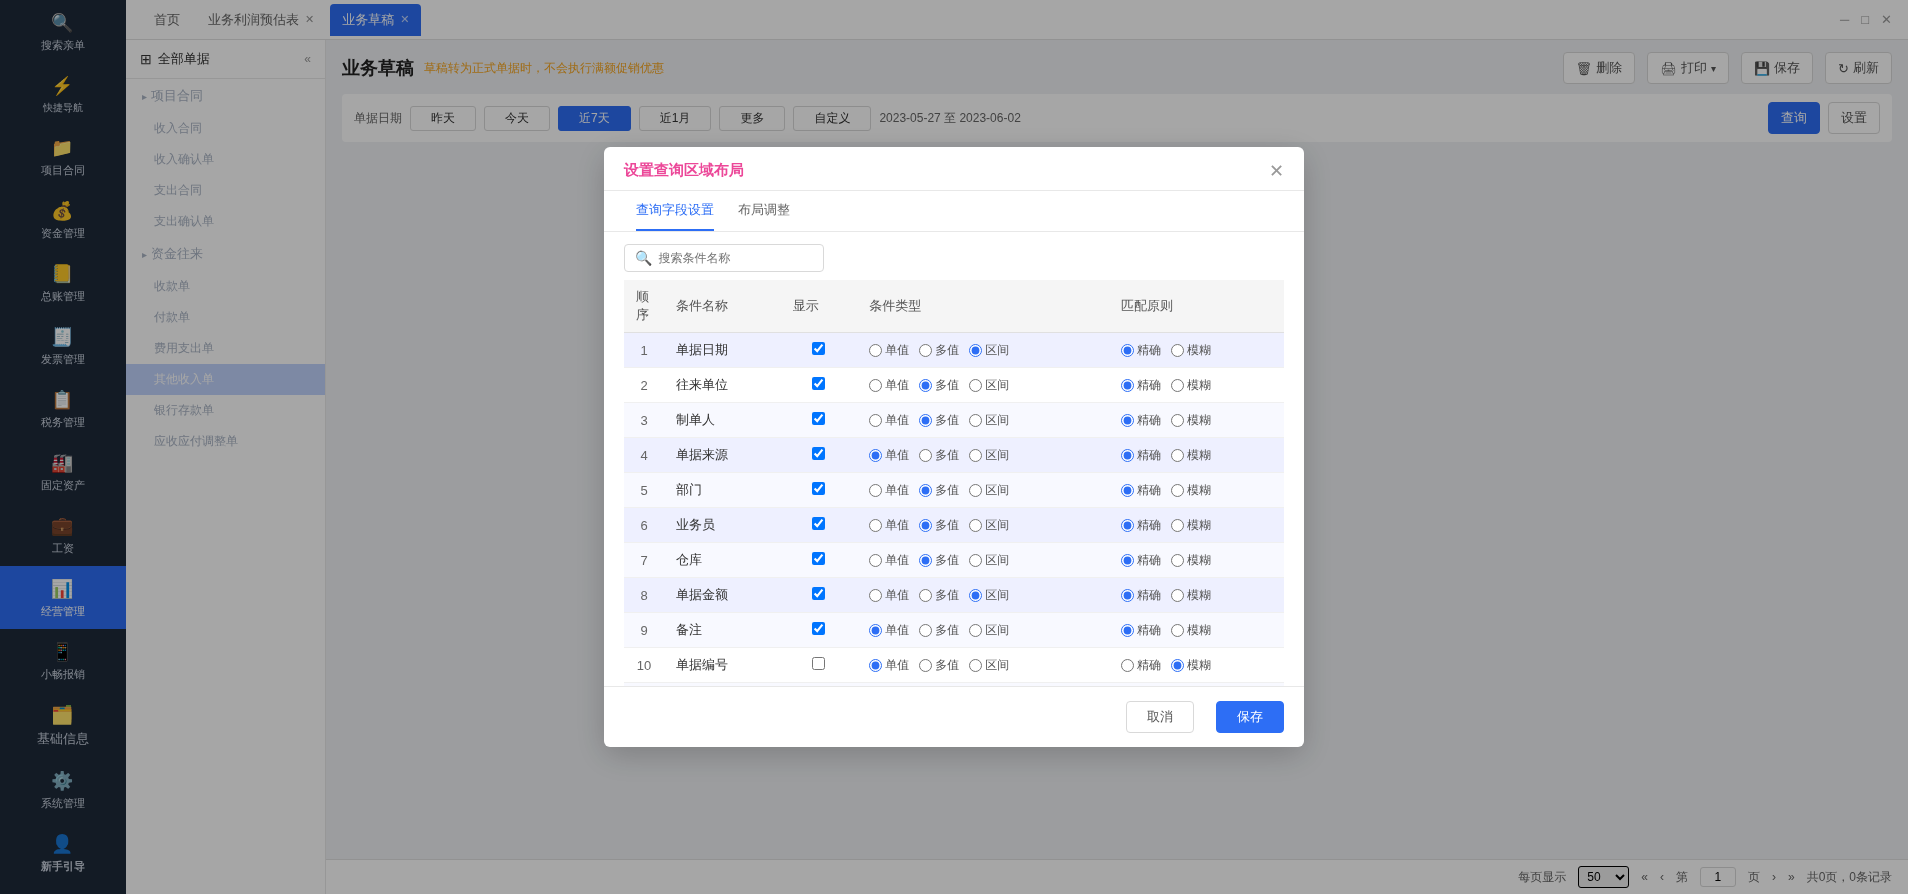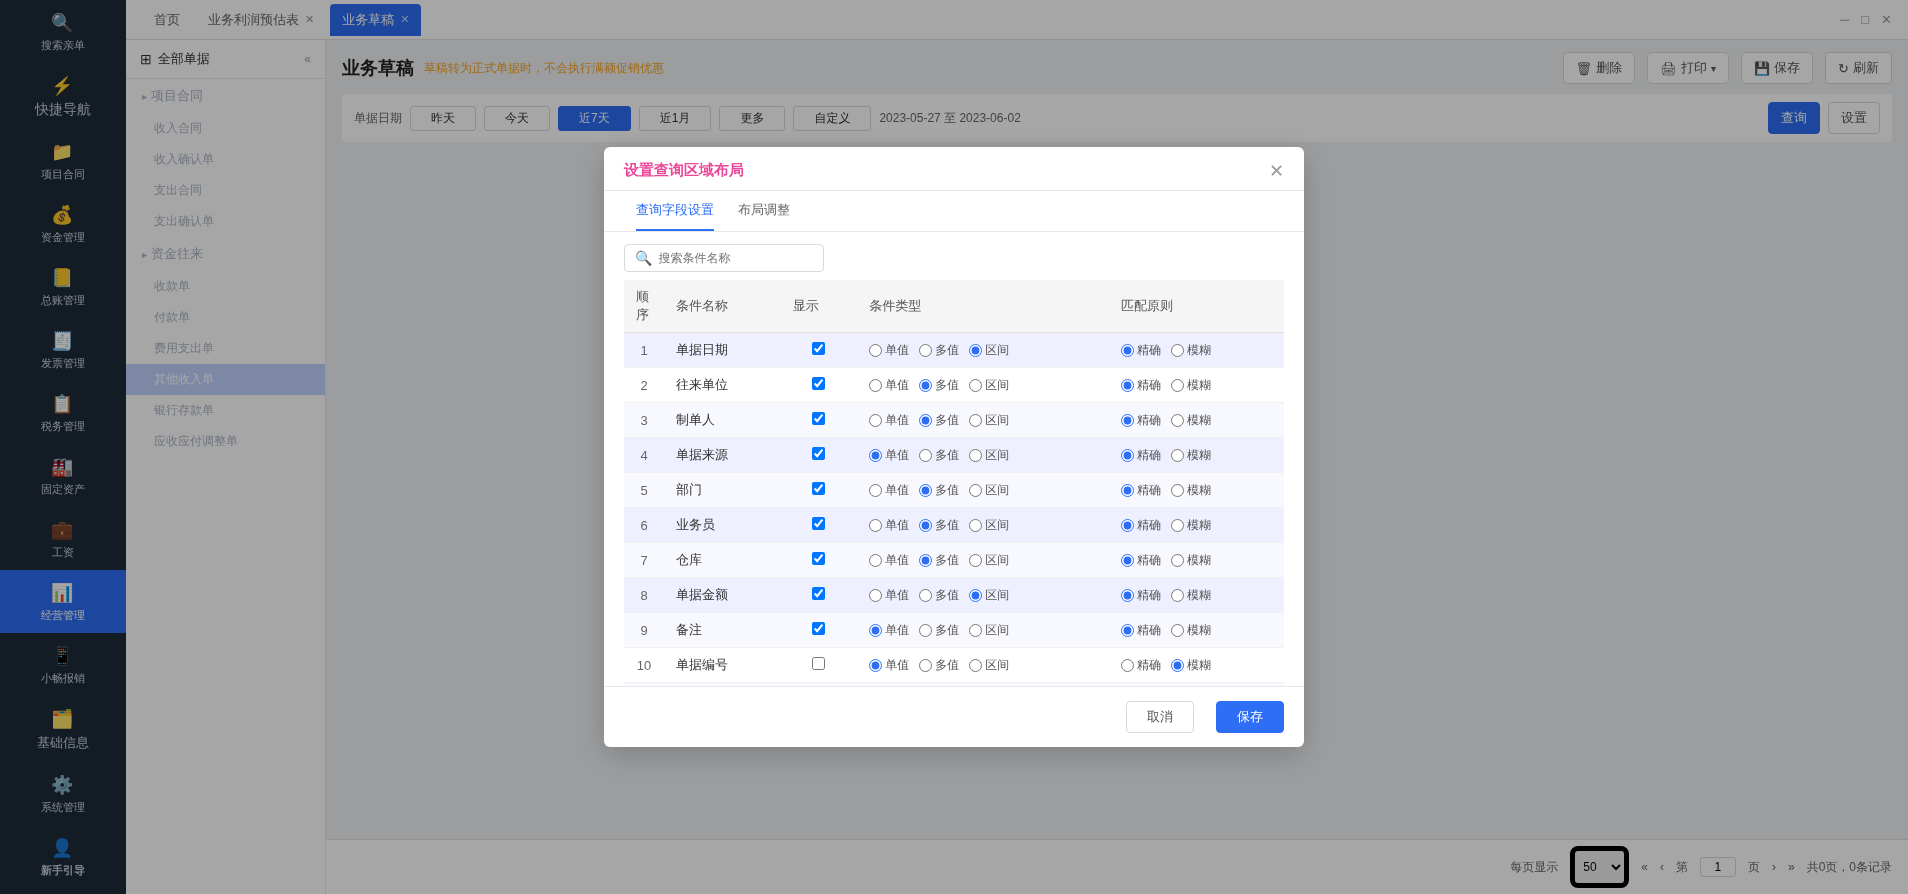--- a/index.html
+++ b/index.html
@@ -108,21 +108,21 @@
 <div class="app-container">
 
   <div class="sidebar">
     <div id="sidebar-items-container">
         <div class="sidebar-item">
           <span class="sidebar-icon">🔍</span>
     <span style="font-size:11px;">搜索亲单</span>
         </div>
         <div class="sidebar-item">
           <span class="sidebar-icon">⚡</span>
-    <span style="font-size:14px;">快捷导航</span>
+    <span style="font-size:10px;">快捷导航</span>
         </div>
         <div class="sidebar-item">
           <span class="sidebar-icon">📁</span>
     <span style="font-size:11px;">项目合同</span>
         </div>
         <div class="sidebar-item">
           <span class="sidebar-icon">💰</span>
     <span style="font-size:11px;">资金管理</span>
         </div>
         <div class="sidebar-item">
@@ -263,21 +263,21 @@
             <button class="action-btn">设置</button>
           </div>
 
           <div style="flex:1;display:flex;align-items:center;justify-content:center;">
             <div class="no-data-msg">未找到任何业务草稿</div>
           </div>
         </div>
 
         <div class="bottom-bar">
           <span>每页显示</span>
-          <select style="border:5px solid #000000;border-radius:8px;padding:8px 4px;font-size:12px;">
+          <select style="border:1px solid #000000;border-radius:3px;padding:2px 4px;font-size:12px;">
             <option>50</option>
             <option>100</option>
             <option>200</option>
           </select>
           <span style="cursor:pointer;">«</span>
           <span style="cursor:pointer;">‹</span>
           <span>第</span>
           <input type="text" value="1" style="width: 36px; border: 1px solid rgb(217, 217, 217); border-radius: 3px; text-align: center; font-size: 12px; padding: 2px;">
           <span>页</span>
           <span style="cursor:pointer;">›</span>

